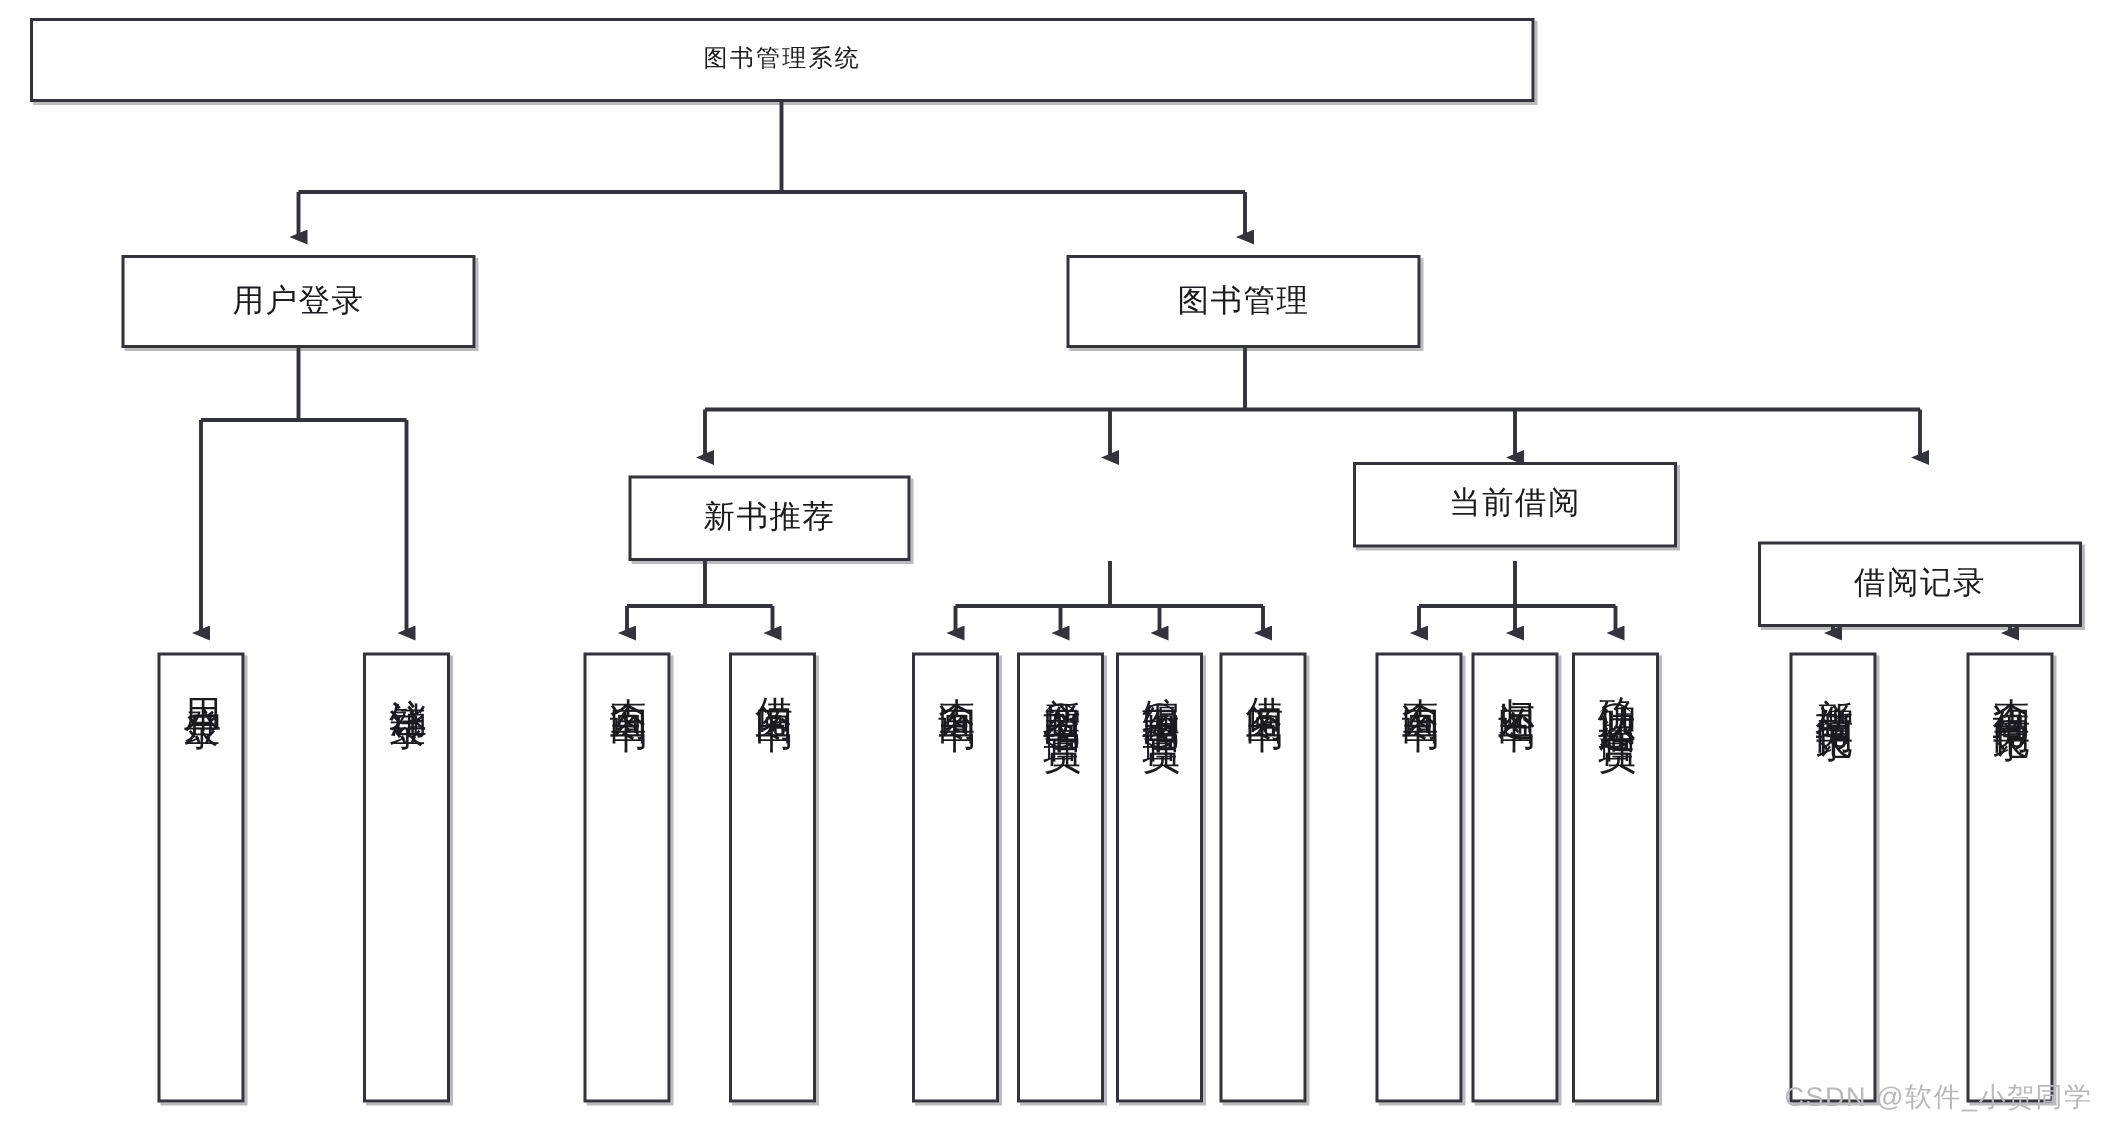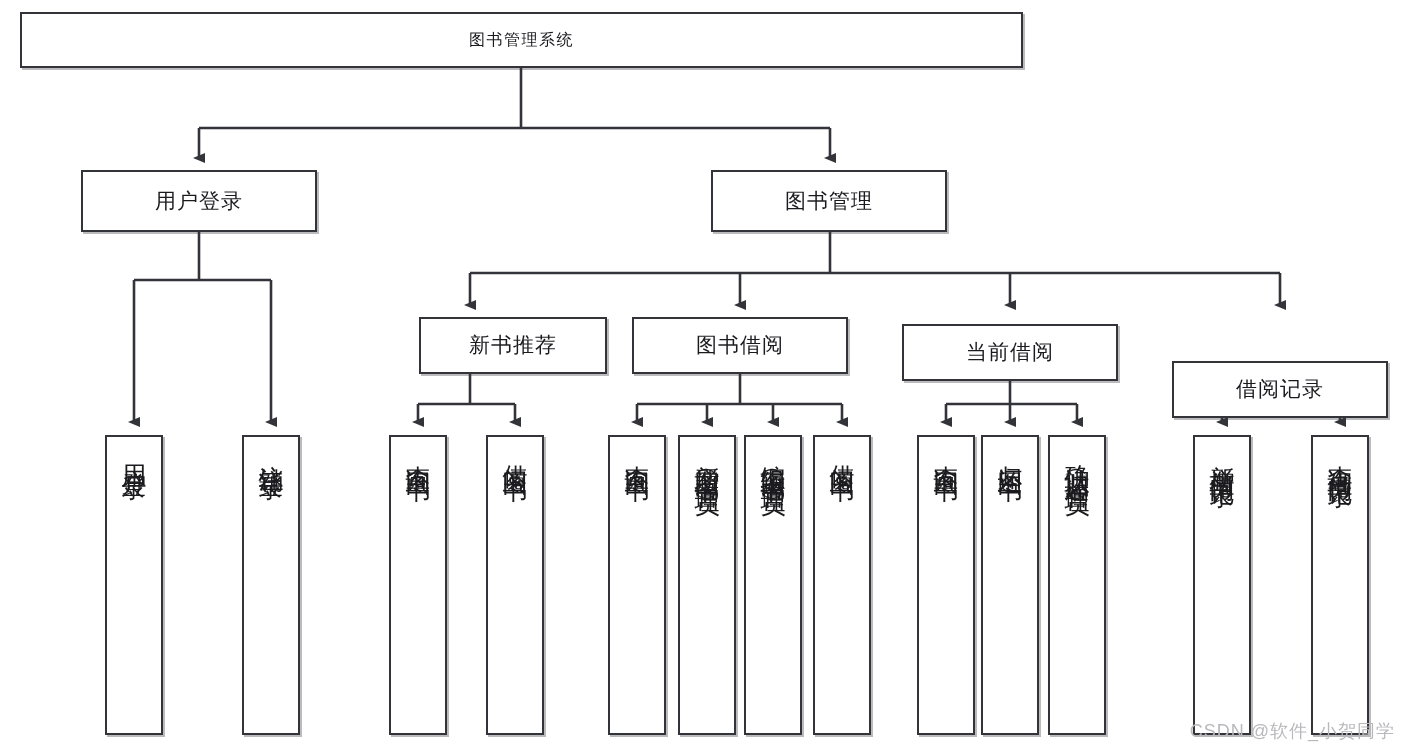--- a/index.html
+++ b/index.html
@@ -122,25 +122,22 @@
   </div>
 
   <div class="node h" style="left:711px;top:170px;width:236px;height:62px;justify-content:center;">
     <span class="lbl">图书管理</span>
   </div>
 
   <div class="node h" style="left:375px;top:317px;width:188px;height:57px;margin-left:44px;">
     <span class="lbl">新书推荐</span>
   </div>
 
-  <div class="node h" style="left:632px;top:317px;width:216px;height:57px;">
-    <span class="lbl">图书借阅</span>
-  </div>
 
-  <div class="node h" style="left:902px;top:324px;width:216px;height:57px;">
+  <div class="node h" style="left:902px;top:308px;width:216px;height:57px;">
     <span class="lbl">当前借阅</span>
   </div>
 
   <div class="node h" style="left:1172px;top:317px;width:216px;height:57px;margin-top:44px;">
     <span class="lbl">借阅记录</span>
   </div>
 
   <div class="node v" style="left:105px;top:435px;width:58px;height:300px;">
     <span class="lbl">用户登录</span>
   </div>

